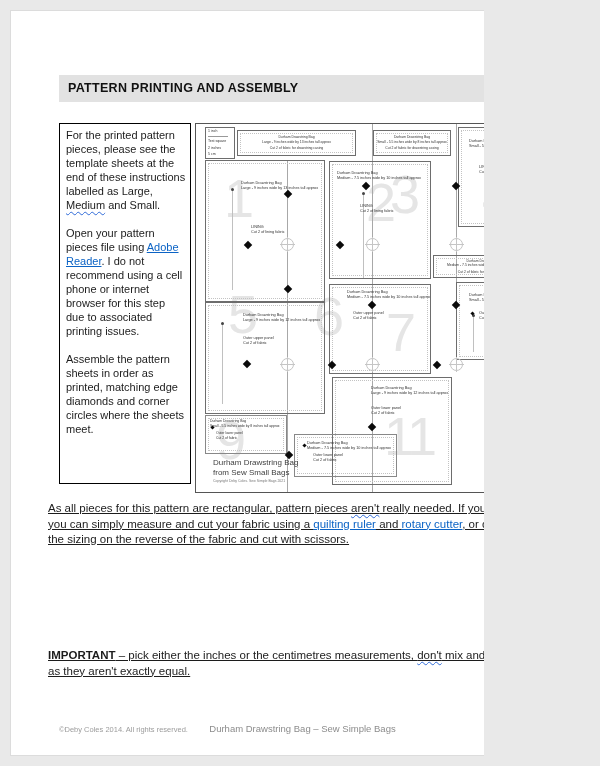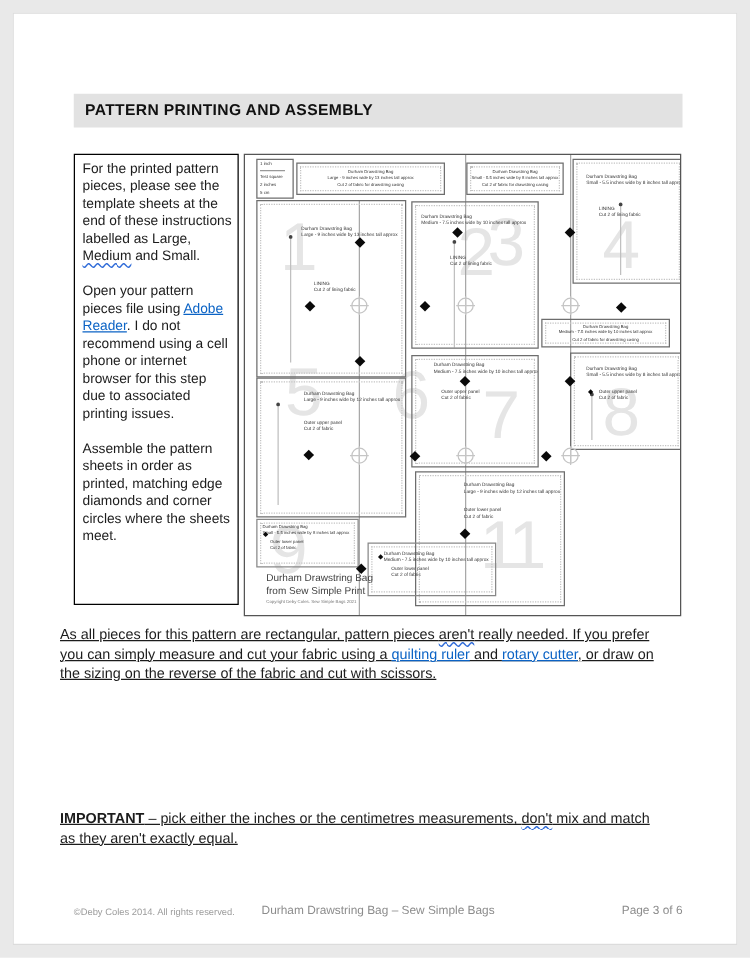--- a/index.html
+++ b/index.html
@@ -1,17 +1,17 @@
 <!DOCTYPE html>
 <html><head>
 <meta charset="utf-8">
 <style>
   html,body{margin:0;padding:0;}
   body{font-family:"Liberation Sans", sans-serif; background:#e9e9e9;}
-  .viewport{position:relative;width:600px;height:766px;background:#e9e9e9;overflow:hidden;}
+  .viewport{position:relative;width:484px;height:766px;background:#e9e9e9;overflow:hidden;}
   .page{position:absolute;left:10px;top:10px;width:578px;height:744px;background:#ffffff;border:1px solid #dcdcdc;}
 
   .h-bar{position:absolute;left:48px;width:487px;height:27px;background:#e2e2e2;
          font-weight:bold;font-size:12.5px;color:#111;line-height:27px;padding-left:9px;
          letter-spacing:.3px;box-sizing:border-box;}
 
   .left-panel{position:absolute;left:48px;top:112px;width:132px;height:361px;border:1px solid #000;
               box-sizing:border-box;padding:4px 4px 0 6px;font-size:11px;line-height:14px;color:#1c1c1c;}
   .left-panel p{margin:0 0 14px 0;}
 
@@ -241,21 +241,21 @@
 
       <div class="pp-circ" style="left:85px;top:114px;"></div>
       <div class="pp-circ" style="left:170px;top:114px;"></div>
       <div class="pp-circ" style="left:254px;top:114px;"></div>
       <div class="pp-circ" style="left:85px;top:234px;"></div>
       <div class="pp-circ" style="left:170px;top:234px;"></div>
       <div class="pp-circ" style="left:254px;top:234px;"></div>
 
       <div class="pp-credit">
         <div>Durham Drawstring Bag</div>
-        <div>from Sew Simple Print</div>
+        <div>from Sew Small Bags</div>
         <div class="small">Copyright Deby Coles. Sew Simple Bags 2021</div>
       </div>
     </div>
 
     <p class="body-para" style="top:490px;"><span>As all pieces for this pattern are rectangular, pattern pieces </span><span class="spell">aren't</span><span> really needed. If you prefer you can simply measure and cut your fabric using a </span><span class="doclink">quilting ruler</span><span> and </span><span class="doclink">rotary cutter</span><span>, or draw on the sizing on the reverse of the fabric and cut with scissors.</span></p>
 
 
 
     <p class="body-para" style="top:637px;"><b>IMPORTANT</b><span> – pick either the inches or the centimetres measurements, </span><span class="spell">don't</span><span> mix and match as they aren't exactly equal.</span></p>
 

